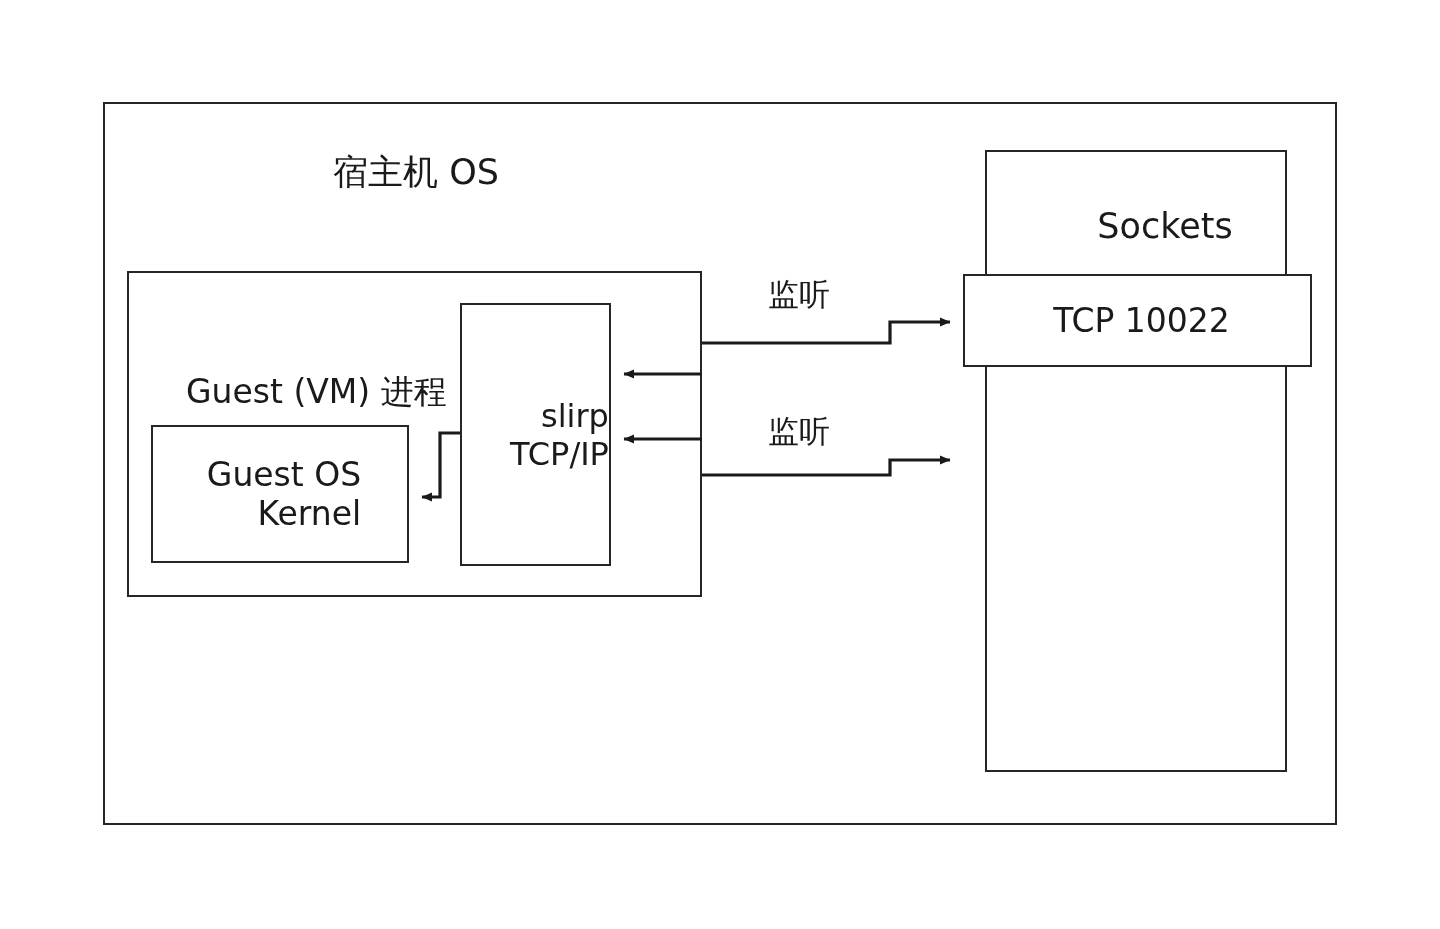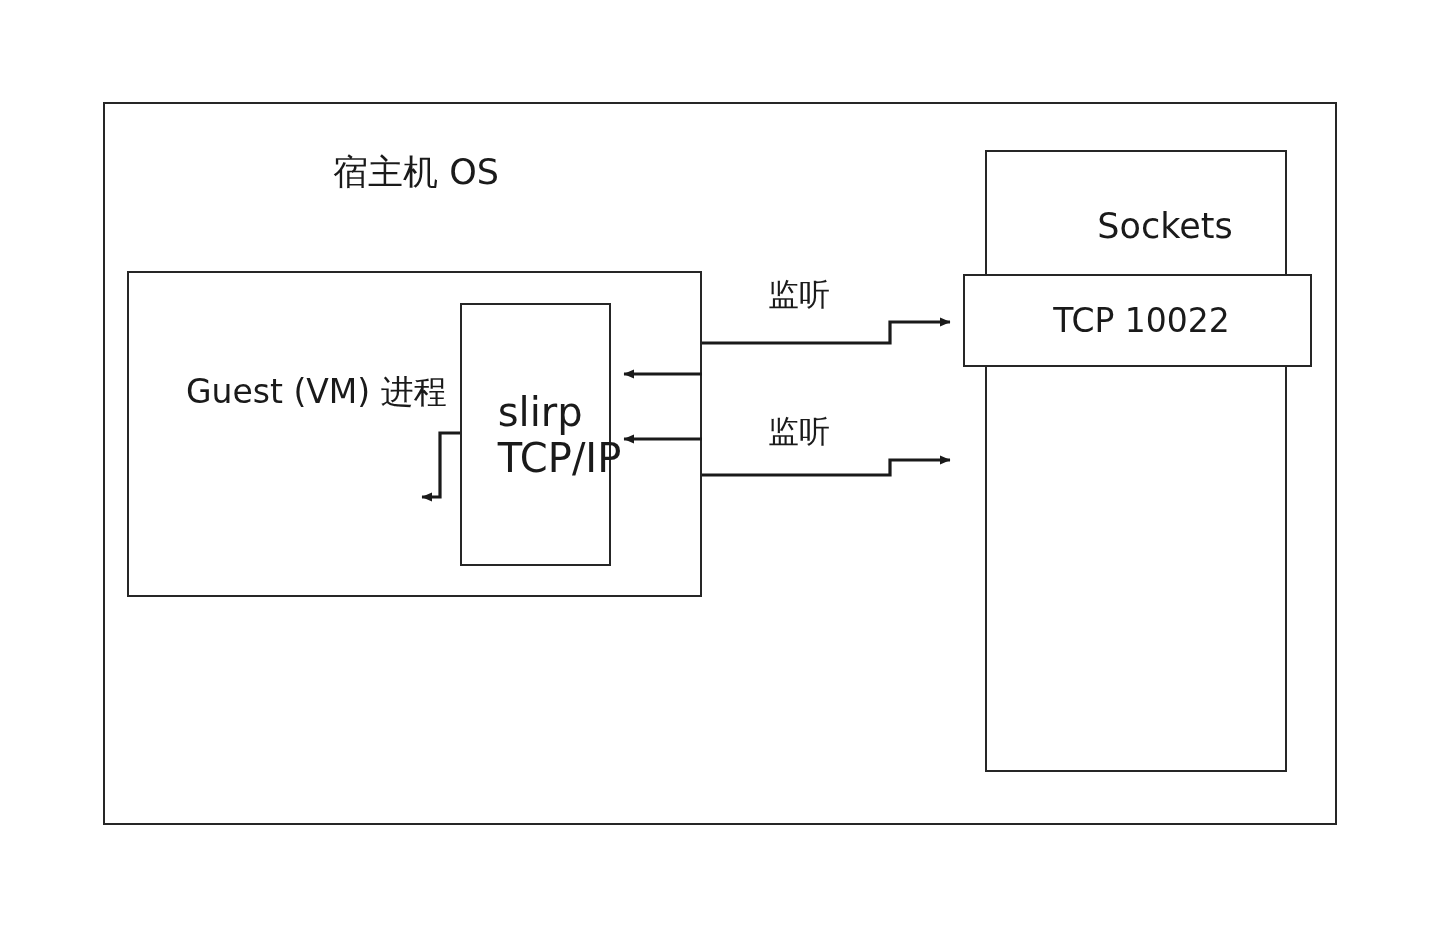--- a/index.html
+++ b/index.html
@@ -28,21 +28,21 @@
   .lbl {
     position: absolute;
     white-space: nowrap;
     line-height: 1.18;
     color: #1a1a1a;
   }
   .centered {
     display: flex;
     align-items: center;
     justify-content: center;
-    text-align: left;
+    text-align: right;
     padding-left: 8px;
   }
 
   
   #host-frame { left: 103px; top: 102px; width: 1234px; height: 723px; }
 
   #host-title {
     left: 333px; top: 152px;
     font-size: 35px;
   }
@@ -54,21 +54,21 @@
     left: 186px; top: 373px;
     font-size: 33px;
   }
 
   
   #kernel-box { left: 151px; top: 425px; width: 258px; height: 138px; }
   #kernel-box .inner { font-size: 33px; }
 
   
   #slirp-box { left: 460px; top: 303px; width: 151px; height: 263px; }
-  #slirp-box .inner { font-size: 40px; margin-left: 40px; }
+  #slirp-box .inner { font-size: 32px; margin-left: 40px; }
 
   
   #sockets-box { left: 985px; top: 150px; width: 302px; height: 622px; }
   #sockets-title {
     left: 985px; top: 206px; width: 360px;
     text-align: center;
     font-size: 35px;
   }
 
   #tcp-box-1 { left: 963px; top: 274px; width: 349px; height: 93px; z-index: 5; }
@@ -94,20 +94,26 @@
 <div id="canvas">
 
   <div class="box" id="host-frame"></div>
 
   <div class="lbl" id="host-title">宿主机 OS</div>
 
   <div class="box" id="vm-box"></div>
 
   <div class="lbl" id="vm-title">Guest (VM) 进程</div>
 
+  <div class="box centered" id="kernel-box">
+    <div class="inner">
+      <div>Guest OS</div>
+      <div>Kernel</div>
+    </div>
+  </div>
 
   <div class="box centered" id="slirp-box">
     <div class="inner">
       <div>slirp</div>
       <div>TCP/IP</div>
     </div>
   </div>
 
   <div class="box" id="sockets-box"></div>
   <div class="lbl" id="sockets-title">Sockets</div>

